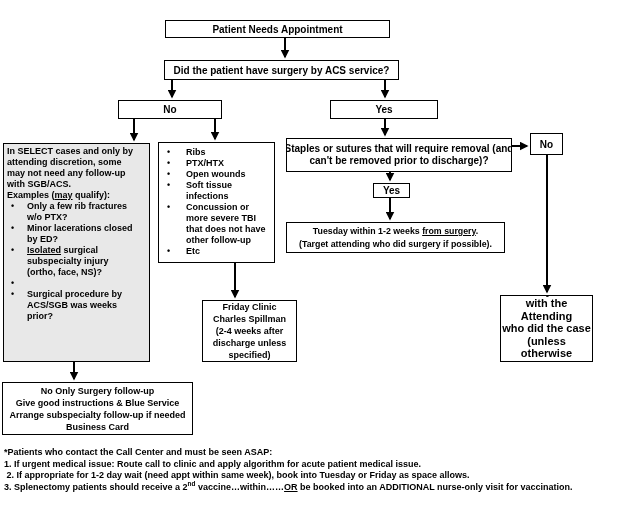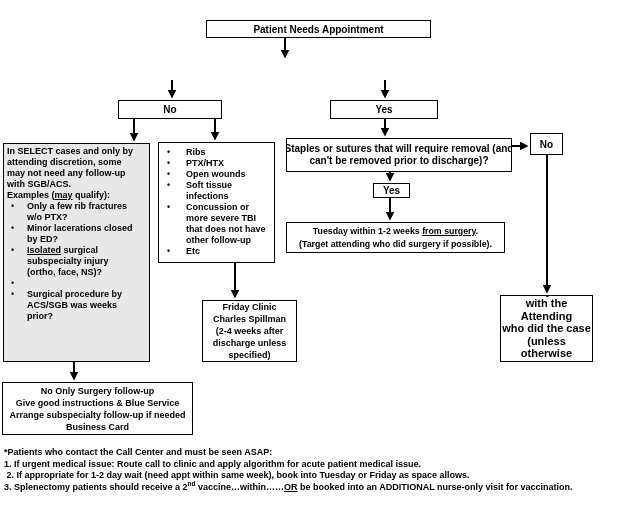--- a/index.html
+++ b/index.html
@@ -11,21 +11,21 @@
   .connectors{position:absolute;left:0;top:0;}
   .box{
     position:absolute;box-sizing:border-box;border:1.5px solid #000;background:#fff;
     overflow:hidden;
   }
   .center{display:flex;align-items:center;justify-content:center;text-align:center;}
   .u{text-decoration:underline;}
   .nowrap{white-space:nowrap;}
 
   
-  .start-box{left:165px;top:20px;width:225px;height:18px;font-size:10px;margin-left:41px;}
+  .start-box{left:165px;top:20px;width:225px;height:18px;font-size:10px;}
   .q1-box{left:164px;top:60px;width:235px;height:20px;font-size:10px;}
   .no1-box{left:118px;top:100px;width:104px;height:19px;font-size:10px;}
   .yes1-box{left:330px;top:100px;width:108px;height:19px;font-size:10px;}
 
   .select-box{
     left:3px;top:143px;width:147px;height:219px;background:#e8e8e8;
     padding:2px 14px 0 3px;font-size:9px;line-height:11px;text-align:left;
   }
   .criteria-box{
     left:158px;top:142px;width:117px;height:121px;
@@ -73,20 +73,23 @@
     <path d="M390,198 L390,219" stroke="#000" stroke-width="2" marker-end="url(#ah)"></path>
     <path d="M547,155 L547,292" stroke="#000" stroke-width="2" marker-end="url(#ah)"></path>
     <path d="M235,263 L235,297" stroke="#000" stroke-width="2" marker-end="url(#ah)"></path>
     <path d="M74,362 L74,379" stroke="#000" stroke-width="2" marker-end="url(#ah)"></path>
   </svg>
 
   <div class="box center start-box">
     <span>Patient Needs Appointment</span>
   </div>
 
+  <div class="box center q1-box">
+    <span>Did the patient have surgery by ACS service?</span>
+  </div>
 
   <div class="box center no1-box">
     <span>No</span>
   </div>
 
   <div class="box center yes1-box">
     <span>Yes</span>
   </div>
 
   <div class="box select-box">

